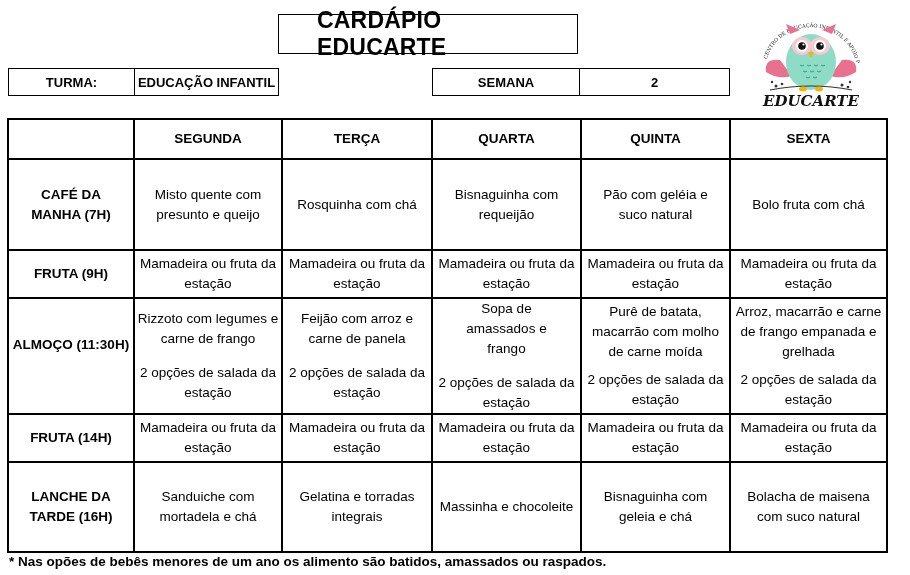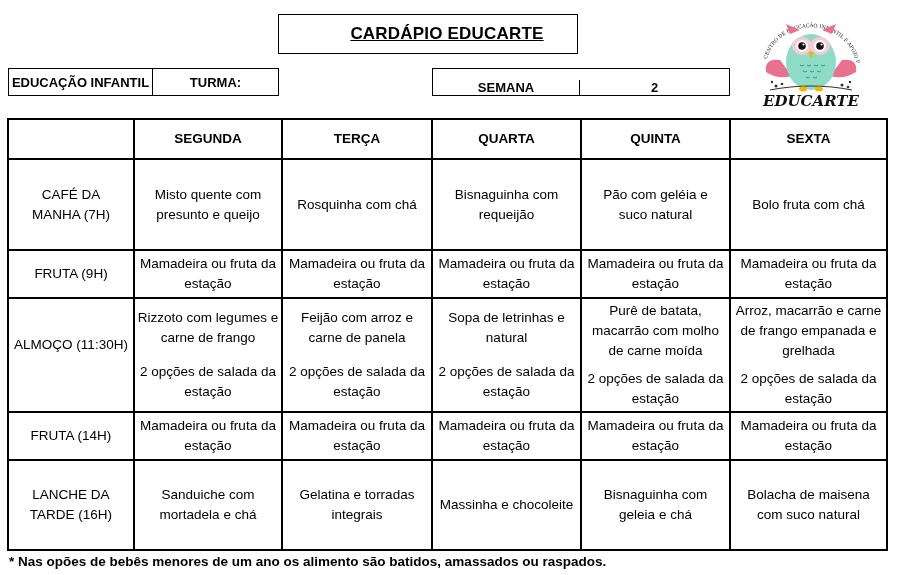--- a/index.html
+++ b/index.html
@@ -1,48 +1,48 @@
 <!DOCTYPE html>
 <html><head>
 <meta charset="utf-8">
 <style>
   html, body { margin:0; padding:0; background:#ffffff; }
   body { width:910px; height:575px; position:relative; overflow:hidden;
          font-family:"Liberation Sans", sans-serif; color:#000; }
   .title-box { position:absolute; left:278px; top:14px; width:300px; height:40px;
                border:1.5px solid #000; box-sizing:border-box;
                display:flex; align-items:center; justify-content:center; }
-  .title-box span { font-weight:bold; font-size:17px; padding-left:38px; letter-spacing:0.2px;text-decoration:underline; }
+  .title-box span { font-weight:bold; font-size:23px; padding-left:38px; letter-spacing:0.2px; }
   .info-box { position:absolute; top:68px; height:28px; border:1.5px solid #000; box-sizing:border-box;
               display:flex; }
   .info-box .cell { display:flex; align-items:center; justify-content:center; font-weight:bold; font-size:13px; }
   .info-box .cell + .cell { border-left:1.5px solid #000; }
   .logo { position:absolute; left:752px; top:10px; width:118px; height:100px; }
   table.menu { position:absolute; left:7px; top:118px; border-collapse:collapse; table-layout:fixed; }
   table.menu td, table.menu th { border:2.5px solid #000; text-align:center; vertical-align:middle;
        font-size:13.5px; line-height:20px; padding:0 2px; box-sizing:border-box; }
   table.menu th { font-weight:bold; }
-  table.menu td.meal { font-weight:normal; }
+  table.menu td.meal { font-weight:bold; }
   .lunch-main { display:block; }
   .lunch-salad { display:block; margin-top:14px; }
   .footnote { position:absolute; left:9px; top:554px; font-weight:bold; font-size:13.5px; }
 </style>
 </head>
 <body>
 
 <div class="title-box">
   <span>CARDÁPIO EDUCARTE</span>
 </div>
 
 <div class="info-box" style="left:8px; width:271px;">
+  <div class="cell" style="width:125px;">TURMA:</div>
   <div class="cell" style="flex:1;">EDUCAÇÃO INFANTIL</div>
-  <div class="cell" style="width:125px;">TURMA:</div>
 </div>
 
-<div class="info-box" style="left:432px; width:298px;align-items:flex-end;">
+<div class="info-box" style="left:432px; width:298px;">
   <div class="cell" style="width:146px;">SEMANA</div>
   <div class="cell" style="flex:1;">2</div>
 </div>
 
 <div class="logo">
   <svg width="118" height="100" viewBox="0 0 118 100">
     <path id="arc" d="M14,52 A46,44 0 0 1 104,52" fill="none"></path>
     <text font-size="5" font-family="DejaVu Serif, serif" fill="#222">
       <textPath href="#arc" startOffset="3">CENTRO DE EDUCAÇÃO INFANTIL E APOIO PEDAGÓGICO</textPath>
     </text>
@@ -131,21 +131,21 @@
     <td class="meal" style="vertical-align:top; padding-top:36px">ALMOÇO (11:30H)</td>
     <td>
       <span class="lunch-main">Rizzoto com legumes e carne de frango</span>
       <span class="lunch-salad">2 opções de salada da estação</span>
     </td>
     <td>
       <span class="lunch-main">Feijão com arroz e carne de panela</span>
       <span class="lunch-salad">2 opções de salada da estação</span>
     </td>
     <td>
-      <span class="lunch-main" style="padding:0 12px">Sopa de letrinhas e natural</span>
+      <span class="lunch-main" style="padding:0 12px">Sopa de amassados e frango</span>
       <span class="lunch-salad">2 opções de salada da estação</span>
     </td>
     <td>
       <span class="lunch-main" style="padding:0 4px; margin-bottom:-6px">Purê de batata, macarrão com molho de carne moída</span>
       <span class="lunch-salad">2 opções de salada da estação</span>
     </td>
     <td>
       <span class="lunch-main" style="margin-bottom:-6px">Arroz, macarrão e carne de frango empanada e grelhada</span>
       <span class="lunch-salad" style="padding:0 6px">2 opções de salada da estação</span>
     </td>

